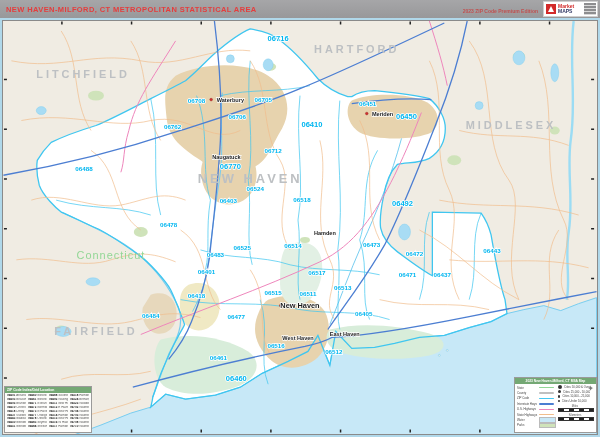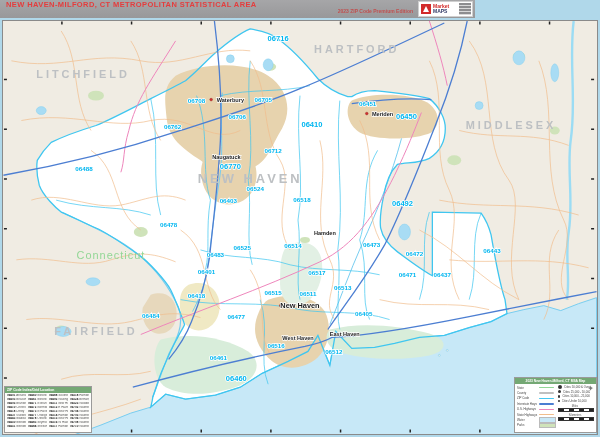--- a/index.html
+++ b/index.html
@@ -1,20 +1,20 @@
 <!DOCTYPE html>
 <html><head>
 <meta charset="utf-8">
 <style>
   html,body{margin:0;padding:0;}
   body{width:600px;height:437px;background:#b0d8ea;font-family:"Liberation Sans",sans-serif;position:relative;overflow:hidden;}
   .stage{position:absolute;inset:0;}
 
   
-  .header{position:absolute;left:0;top:0;width:475px;height:18px;background:linear-gradient(#a6a6a8,#98989a);display:flex;align-items:flex-start;}
+  .header{position:absolute;left:0;top:0;width:600px;height:18px;background:linear-gradient(#a6a6a8,#98989a);display:flex;align-items:center;}
   .header-title{color:#e43d3d;font-size:7.5px;font-weight:bold;letter-spacing:.4px;padding-left:6px;white-space:nowrap;}
   .header-edition{color:#c05050;font-size:5px;font-weight:bold;position:absolute;right:62px;top:8px;white-space:nowrap;}
   .logo{position:absolute;right:2px;top:1px;width:55px;height:16px;background:#fff;border:1px solid #cfcfcf;display:flex;align-items:center;box-sizing:border-box;}
   .logo-mark{width:10px;height:10px;background:#d22a2a;margin:0 2px 0 2px;position:relative;}
   .logo-mark:after{content:"";position:absolute;left:2px;top:2px;width:6px;height:6px;background:#fff;clip-path:polygon(0 100%,50% 0,100% 100%);}
   .logo-text{font-size:5px;font-weight:bold;line-height:5px;}
   .logo-text .p1{color:#d22a2a;}
   .logo-text .p2{color:#333a66;}
   .logo-badge{margin-left:auto;margin-right:1px;width:12px;height:12px;background:#8d8d8f;background-image:repeating-linear-gradient(#8d8d8f 0 2px,#d9d9d9 2px 3px);}
 

